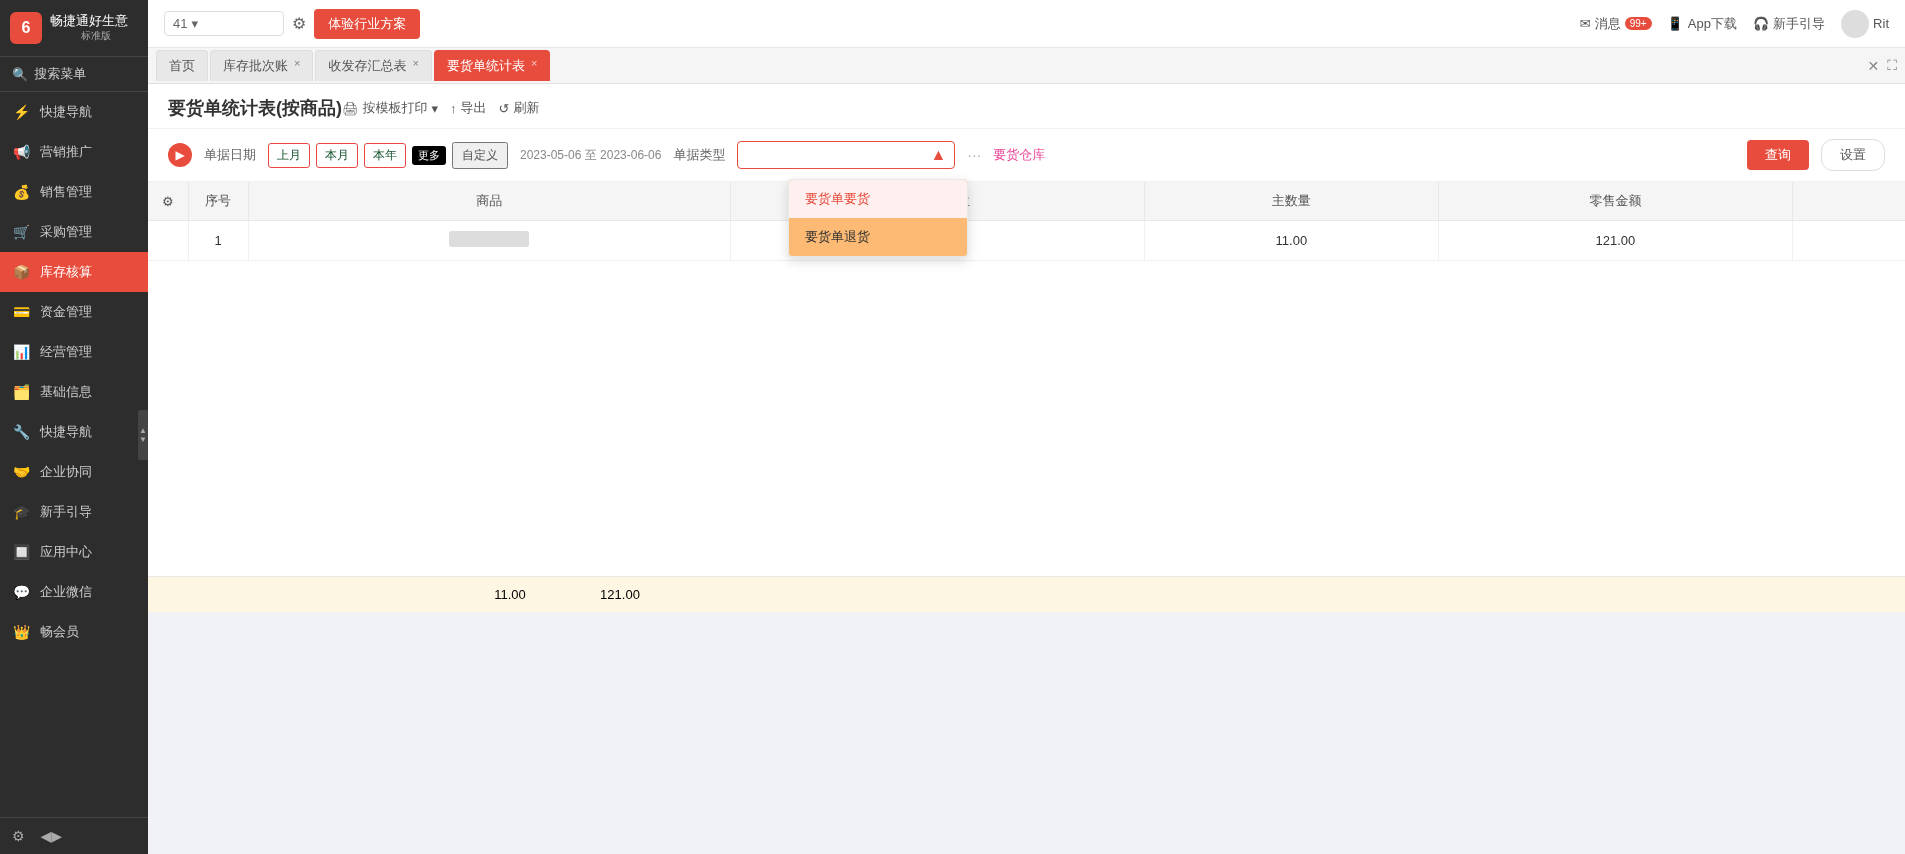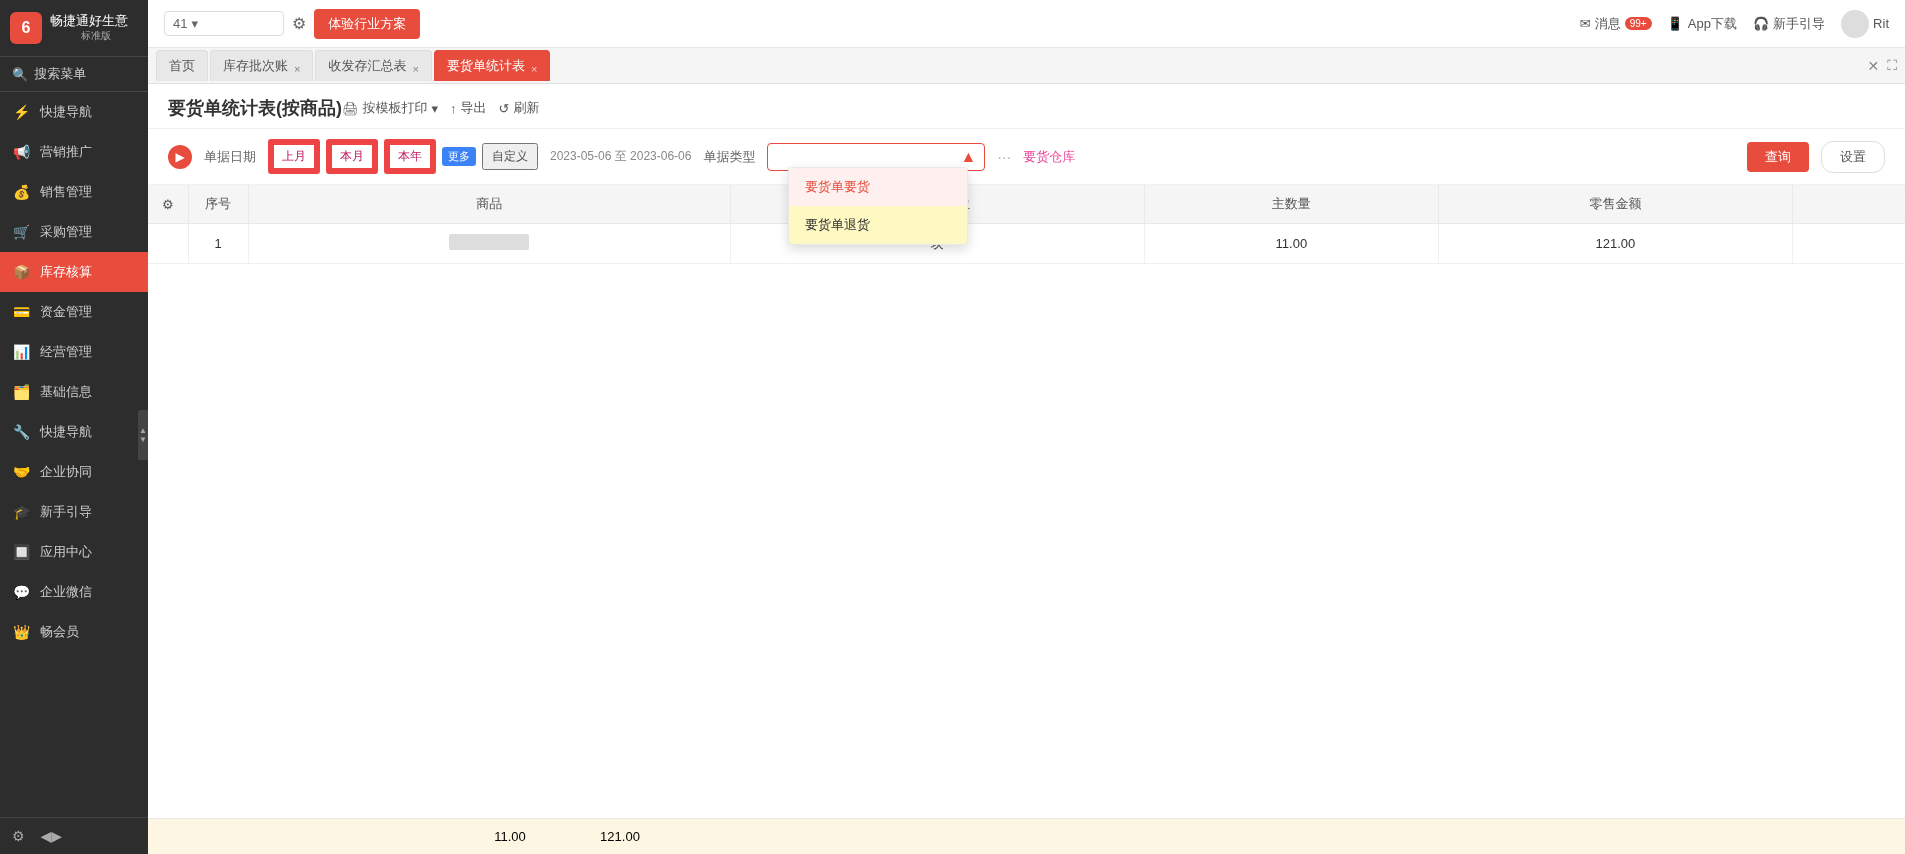--- a/index.html
+++ b/index.html
@@ -71,21 +71,21 @@
       align-items: center;
       gap: 16px;
     }
     .sidebar-footer-icon { color: #aaa; cursor: pointer; font-size: 14px; }
 
     
     .main {
       flex: 1;
       display: flex;
       flex-direction: column;
-      height: 854px;
+      height: 612px;
       overflow: hidden;
     }
 
     
     .topbar {
       background: white;
       height: 48px;
       display: flex;
       align-items: center;
       padding: 0 16px;
@@ -160,21 +160,21 @@
       display: flex;
       align-items: center;
       border-bottom: 1px solid #e0e0e0;
       padding: 0 8px;
       height: 36px;
       flex-shrink: 0;
       gap: 2px;
     }
     .tab {
       display: flex;
-      align-items: flex-end;
+      align-items: flex-start;
       padding: 6px 12px;
       font-size: 13px;
       cursor: pointer;
       border-radius: 4px 4px 0 0;
       gap: 6px;
       color: #555;
       background: #e8e8e8;
       border: 1px solid #ddd;
       border-bottom: none;
     }
@@ -262,29 +262,29 @@
       color: #666;
       flex-shrink: 0;
     }
     .date-filters {
       display: flex;
       align-items: center;
       gap: 6px;
     }
     .date-btn {
       padding: 3px 8px;
-      border: 6px solid #ef4444;
+      border: 1px solid #ef4444;
       border-radius: 3px;
       font-size: 12px;
       cursor: pointer;
-      color: #be185d;
+      color: #14532d;
       background: white;
     }
     .date-range-badge {
-      background: #3b82f6;
+      background: #000000;
       color: white;
       padding: 2px 6px;
       border-radius: 3px;
       font-size: 11px;
       cursor: pointer;
     }
     .date-custom {
       font-size: 12px;
       color: #555;
       cursor: pointer;
@@ -345,24 +345,24 @@
       border: 1px solid #ddd;
       padding: 6px 18px;
       border-radius: 12px;
       font-size: 13px;
       cursor: pointer;
     }
 
     
     .dropdown-menu {
       position: absolute;
-      top: 38px;
+      top: 50px;
       left: 640px;
       z-index: 1000;
-      background: #fef9c3;
+      background: #fdba74;
       border: 1px solid #e8e8e8;
       border-radius: 4px;
       box-shadow: 0 4px 12px rgba(0,0,0,0.15);
       min-width: 180px;
       overflow: hidden;
     }
     .dropdown-item {
       padding: 10px 16px;
       font-size: 13px;
       color: #333;

